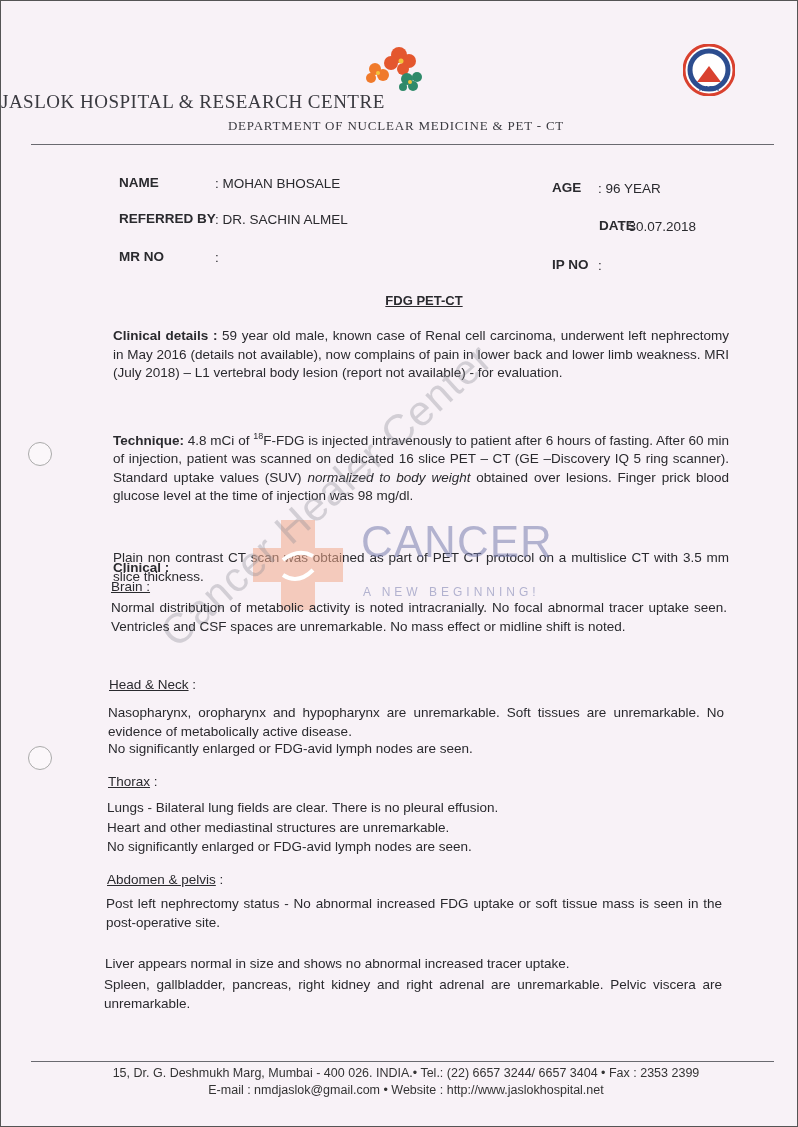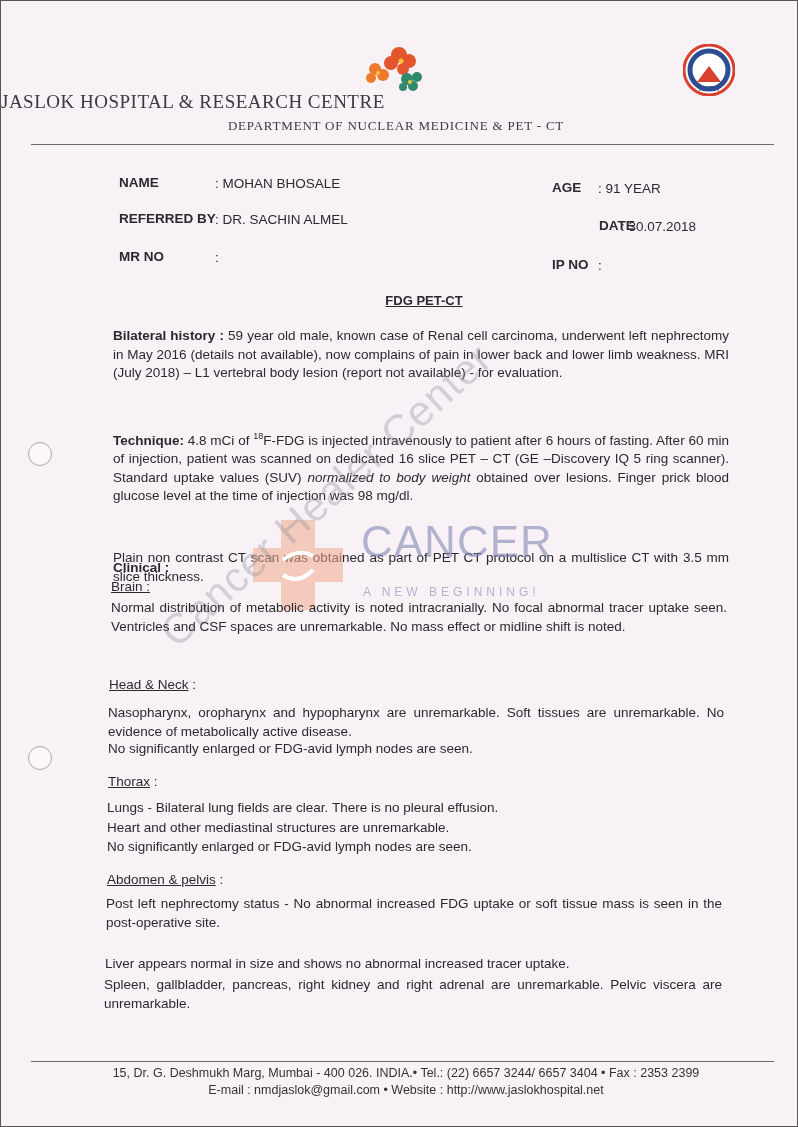--- a/index.html
+++ b/index.html
@@ -71,30 +71,30 @@
   <div class="abs rule-top"></div>
 
   <div class="abs lbl" style="left:118px;top:174px;">NAME</div>
   <div class="abs val" style="left:214px;top:175px;">: MOHAN BHOSALE</div>
   <div class="abs lbl" style="left:118px;top:210px;">REFERRED BY</div>
   <div class="abs val" style="left:214px;top:211px;">: DR. SACHIN ALMEL</div>
   <div class="abs lbl" style="left:118px;top:248px;">MR NO</div>
   <div class="abs val" style="left:214px;top:249px;">:</div>
 
   <div class="abs lbl" style="left:551px;top:179px;">AGE</div>
-  <div class="abs val" style="left:597px;top:180px;">: 91 YEAR</div>
+  <div class="abs val" style="left:597px;top:180px;">: 96 YEAR</div>
   <div class="abs lbl" style="left:551px;top:217px;padding-left:47px;">DATE</div>
   <div class="abs val" style="left:620px;top:218px;">: 30.07.2018</div>
   <div class="abs lbl" style="left:551px;top:256px;">IP NO</div>
   <div class="abs val" style="left:597px;top:257px;">:</div>
 
   <div class="abs sect-title">FDG PET-CT</div>
 
   <div class="abs para" style="top:326px;">
-    <b>Bilateral history :</b>
+    <b>Clinical details :</b>
     <span>59 year old male, known case of Renal cell carcinoma, underwent left nephrectomy in May 2016 (details not available), now complains of pain in lower back and lower limb weakness. MRI (July 2018) – L1 vertebral body lesion (report not available) - for evaluation.</span>
   </div>
 
   <div class="abs para" style="top:426px;">
     <b>Technique:</b>
     <span>4.8 mCi of</span>
     <sup style="font-size:9px;">18</sup><span>F-FDG is injected intravenously to patient after 6 hours of fasting. After 60 min of injection, patient was scanned on dedicated 16 slice PET – CT (GE –Discovery IQ 5 ring scanner). Standard uptake values (SUV)</span>
     <i>normalized to body weight</i>
     <span>obtained over lesions. Finger prick blood glucose level at the time of injection was 98 mg/dl.</span>
   </div>

